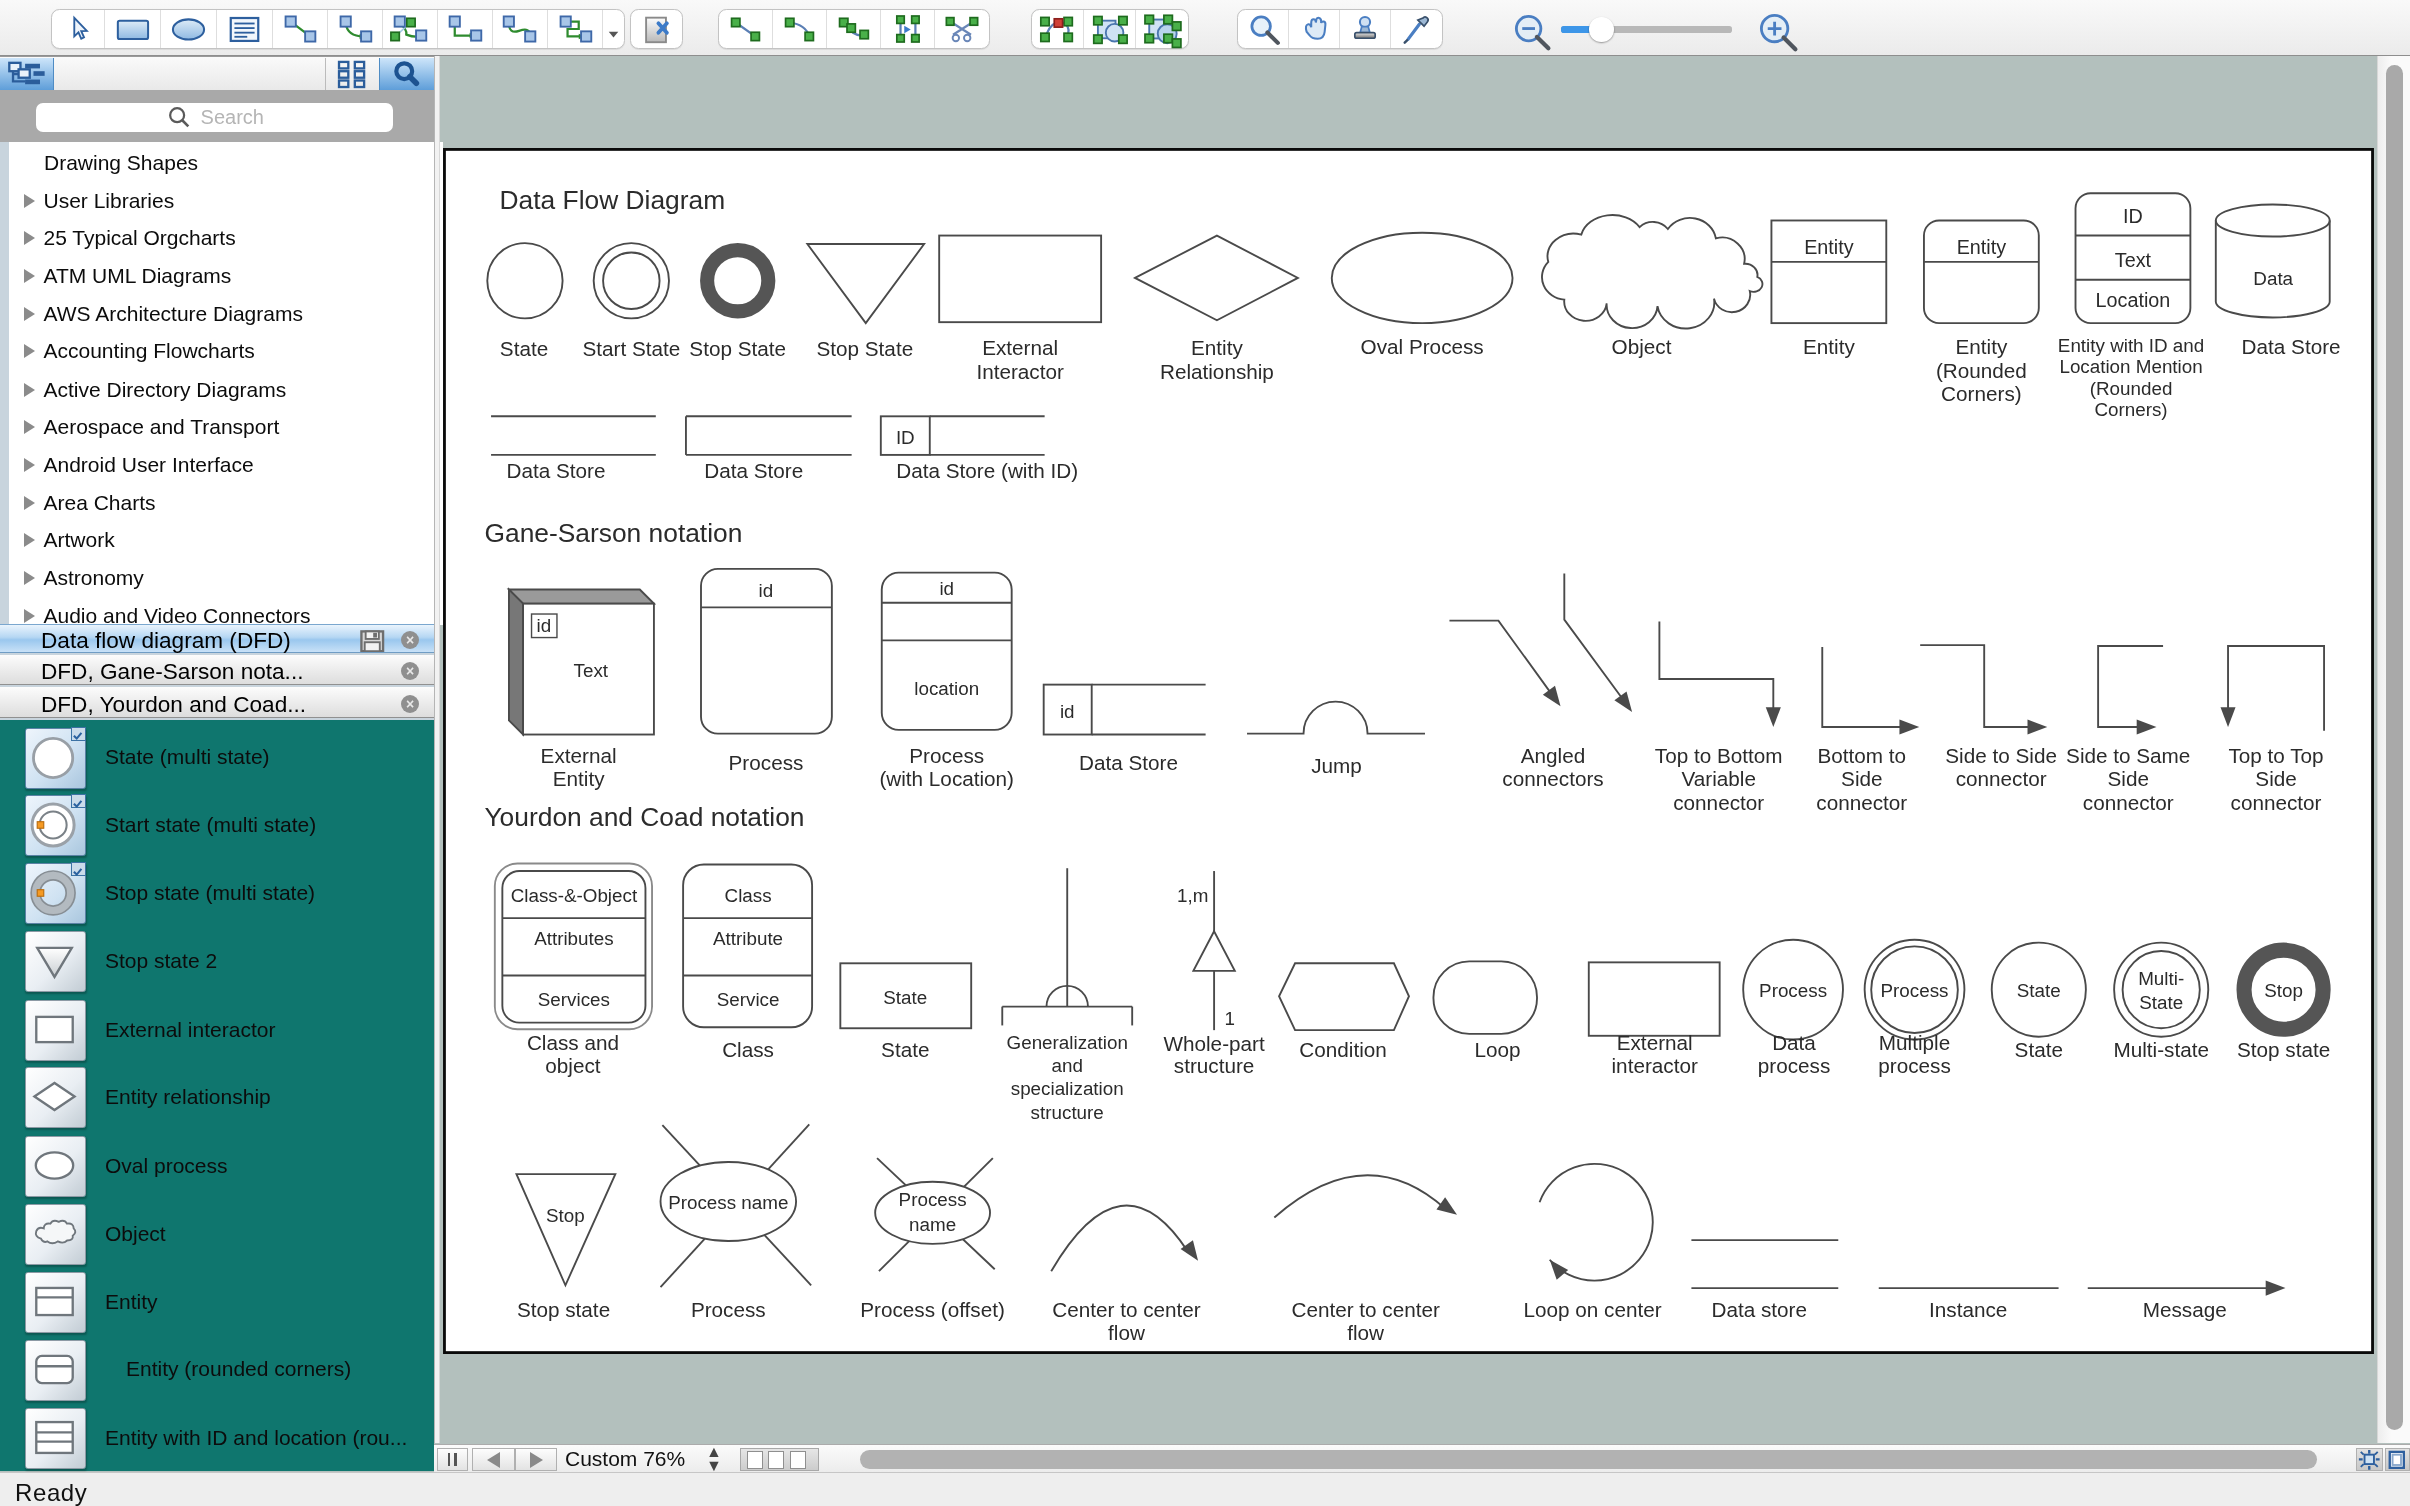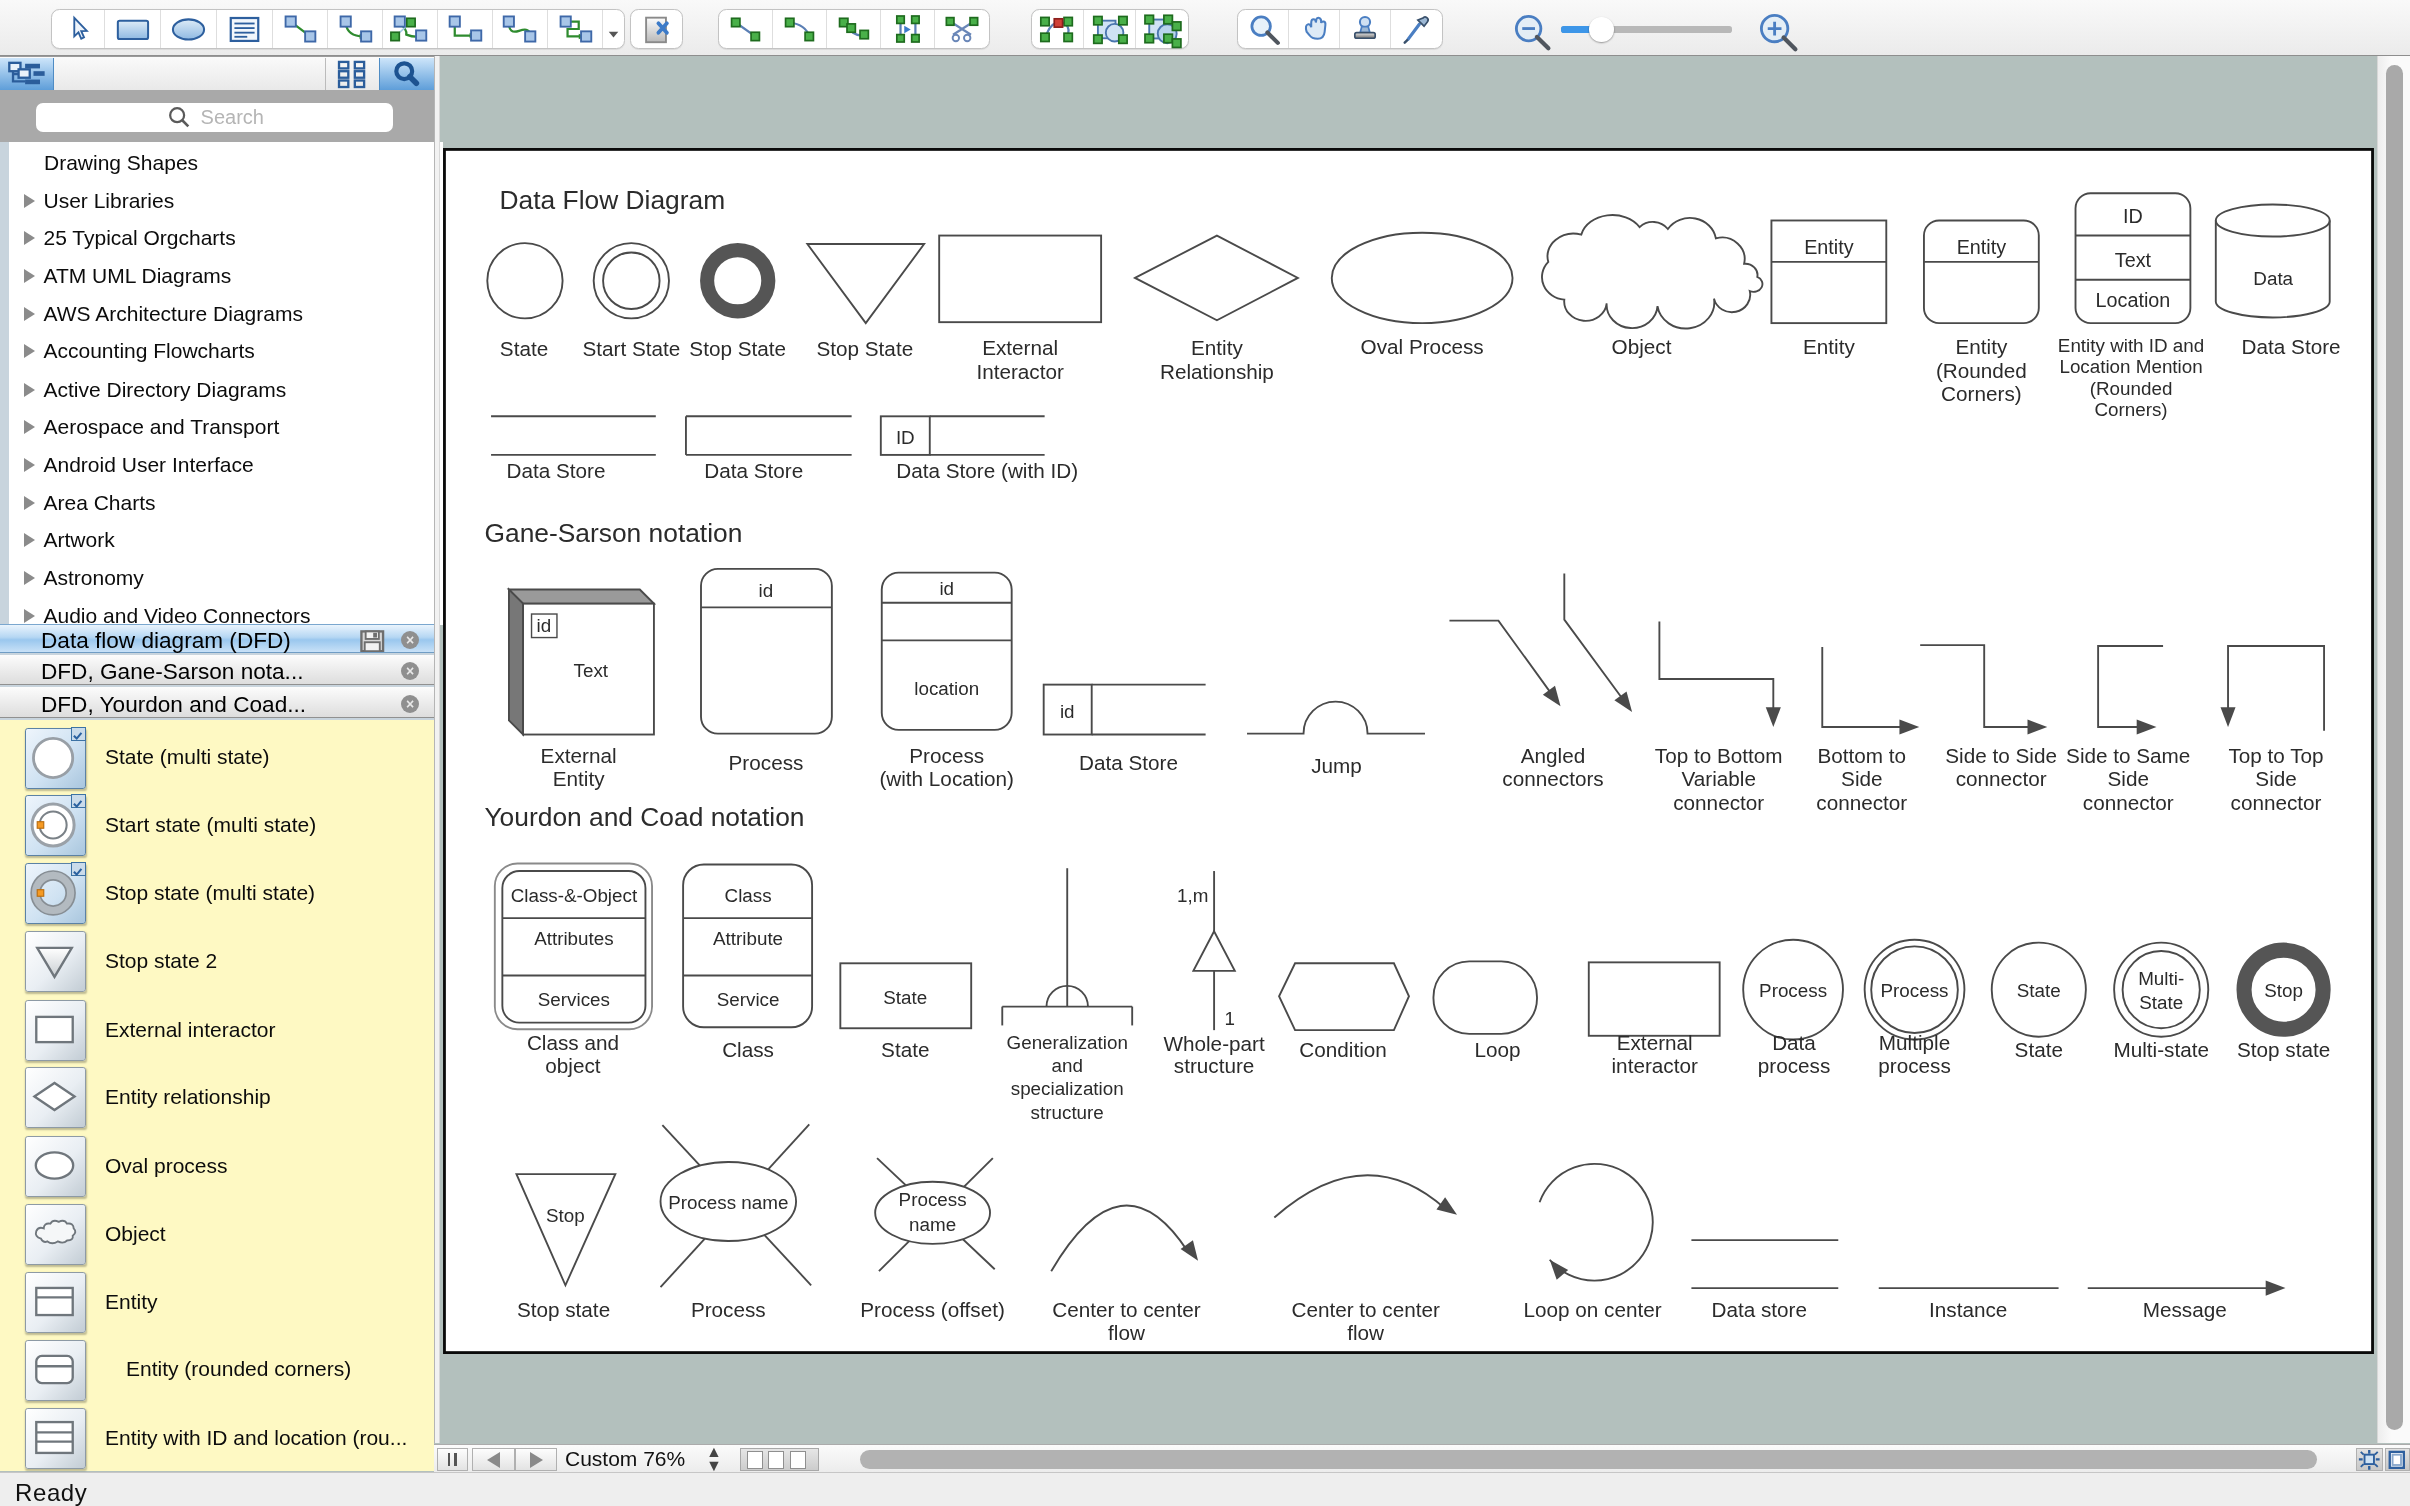--- a/index.html
+++ b/index.html
@@ -13,21 +13,21 @@
 #sbtop{position:absolute;left:0;top:0;width:434px;height:34px;background:linear-gradient(#fafafa,#e9e9e9);border-top:0.9px solid #9a9a9a;}
 .sbbtn{position:absolute;top:0.9px;height:32px;display:flex;align-items:center;justify-content:center;}
 #sbsearcharea{position:absolute;left:0;top:34px;width:434px;height:52px;background:#a9a9a9;}
 #sbsearch{position:absolute;left:36px;top:13px;width:357px;height:29px;background:#fff;border-radius:7px;display:flex;align-items:center;justify-content:center;color:#b5b5b5;font-size:20px;}
 #treelist{position:absolute;left:0;top:86px;width:434px;height:483px;background:#ffffff;overflow:hidden;margin-left:9px;}
 .titem{position:absolute;left:0;width:434px;height:38px;font-size:21px;color:#0c0c0c;display:flex;align-items:center;}
 .tri{display:inline-block;width:0;height:0;border-left:11.3px solid #8b8b8b;border-top:7.5px solid transparent;border-bottom:7.5px solid transparent;margin-left:15px;margin-right:8.5px;}
 .noindent{margin-left:35px;}
 .tab{position:absolute;left:0;width:434px;font-size:22.6px;color:#000;}
 .xcirc{position:absolute;width:18px;height:18px;border-radius:50%;background:#8f8f8f;color:#e8e8e8;font-size:14px;line-height:18px;text-align:center;font-weight:bold;}
-#shapelist{position:absolute;left:0;top:664px;width:434px;height:751px;background:#fef9c3;}
+#shapelist{position:absolute;left:0;top:664px;width:434px;height:751px;background:#0f766e;}
 .sicon{position:absolute;left:24.5px;width:61px;height:61px;border:1.9px solid #8d9aa5;border-radius:2.8px;background:linear-gradient(135deg,#ffffff 0%,#e9eef3 55%,#c2ccd4 100%);box-shadow:0.9px 1.9px 1.9px rgba(0,0,0,0.25);}
 .sicon.sel{background:linear-gradient(135deg,#eef5fc 0%,#cfe2f2 55%,#a9c6de 100%);border-color:#5b82a5;}
 .slabel{position:absolute;left:105px;font-size:21px;color:#0c0c0c;white-space:nowrap;}
 .chk{position:absolute;right:-1.9px;top:-1.9px;width:15px;height:14px;background:#cadbea;border:1.9px solid #3c72a4;}
 #statusbar{left:0;top:1472px;width:2411px;height:35px;background:#eeeeee;border-top:0.9px solid #c6c6c6;font-size:24px;color:#111;letter-spacing:0.6px;}
 #bottombar{left:434px;top:1444px;width:1976px;height:28px;background:linear-gradient(#fbfbfb,#ececec);border-top:0.9px solid #ababab;}
 #vscroll{left:2377px;top:56px;width:34px;height:1387px;background:linear-gradient(90deg,#ededed,#fafafa 40%,#fafafa);border-left:0.9px solid #d7d7d7;}
 #vthumb{position:absolute;left:7.5px;top:8.5px;width:17px;height:1365px;background:#a9a9a9;border-radius:8.5px;}
 .bbtn{position:absolute;top:2.8px;height:23.5px;background:linear-gradient(#fdfdfd,#e3e3e3);border:0.9px solid #b0b0b0;display:flex;align-items:center;justify-content:center;}
 </style></head><body>

